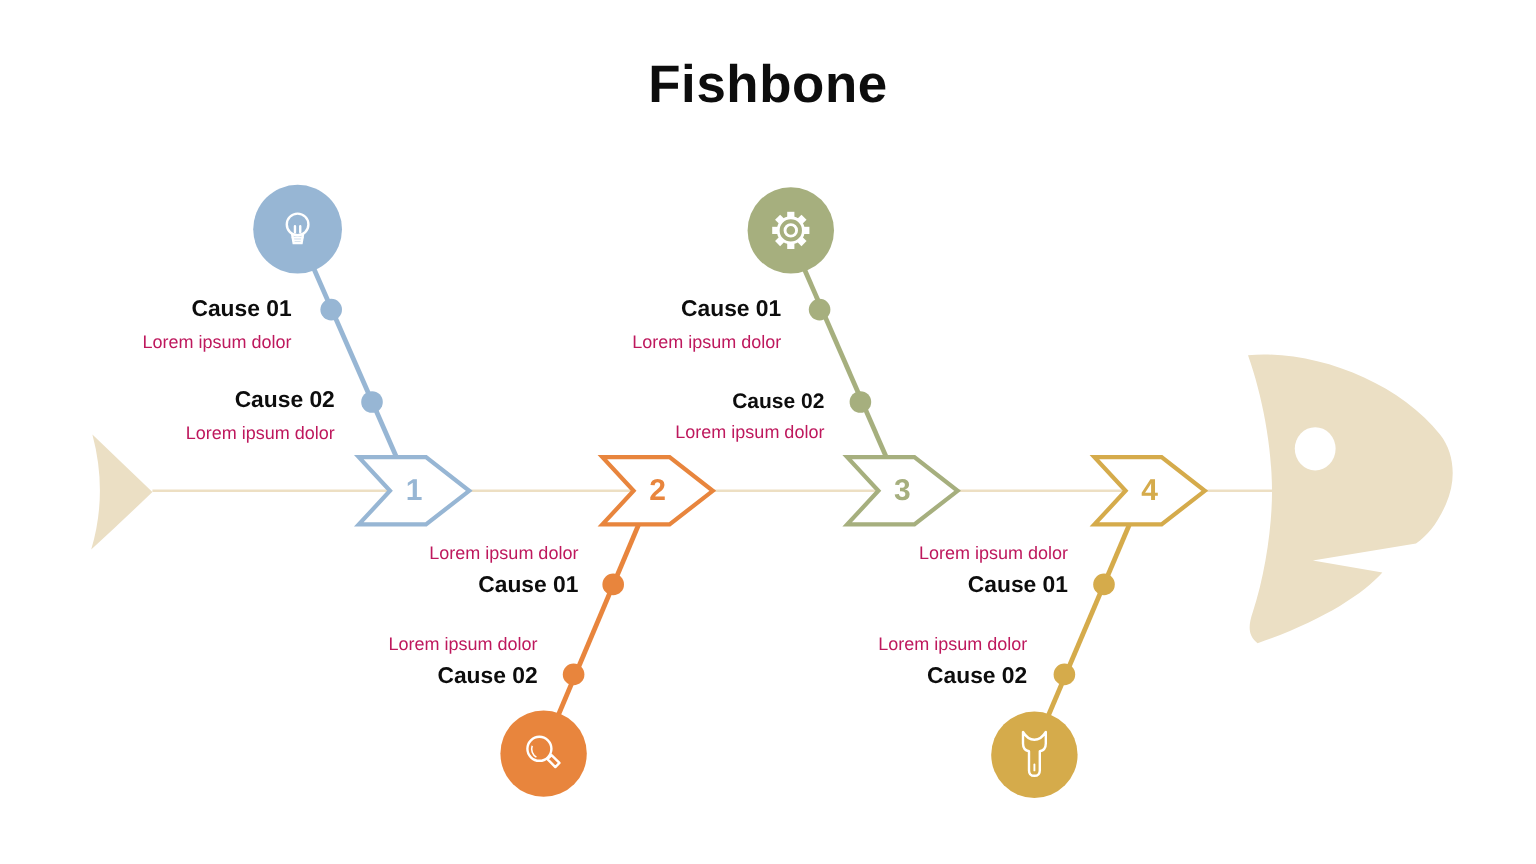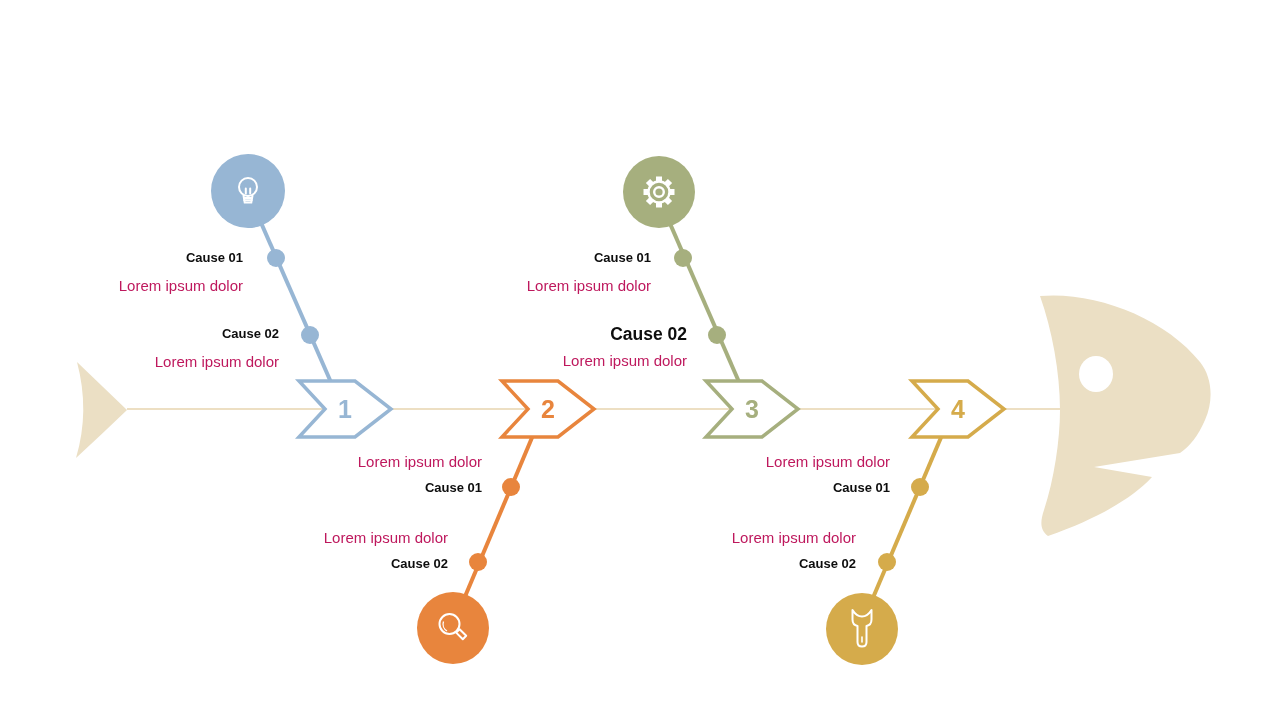--- a/index.html
+++ b/index.html
@@ -11,32 +11,33 @@
     position:absolute;top:46px;left:0;width:1280px;margin:0;
     text-align:center;font-size:44px;font-weight:700;color:#0d0d0d;
     letter-spacing:0.5px;
   }
   .art{position:absolute;left:0;top:0;}
   .num{
     position:absolute;width:40px;height:28px;line-height:28px;text-align:center;
     font-size:25px;font-weight:700;
   }
   .cause{position:absolute;width:220px;text-align:right;}
-  .cause-label{font-size:13px;font-weight:700;color:#0d0d0d;line-height:22px;}
+  .cause-label{font-size:19px;font-weight:700;color:#0d0d0d;line-height:22px;}
   .cause-desc{font-size:15px;color:#be185d;line-height:22px;}
   .cause.top .cause-desc{margin-top:6px;}
   .cause.bottom .cause-label{margin-top:4px;}
   .cause .cause-label.big{font-size:17.5px;line-height:24px;}
   .cause.big-variant .cause-desc{margin-top:4px;}
 </style>
 </head>
 <body>
 
 <div class="slide">
 
+  <h1 class="title">Fishbone</h1>
 
   <svg class="art" width="1280" height="720" viewBox="0 0 1280 720">
 
     <line x1="127" y1="409" x2="1062" y2="409" stroke="#EDDFC3" stroke-width="2"></line>
 
     <path d="M 77,362 Q 102,386 127,410 Q 102,434 76,458 Q 90,411 77,362 Z" fill="#EBDFC4"></path>
 
     <g>
       <path d="M 1040,296
                C 1095,291 1165,318 1200,362

